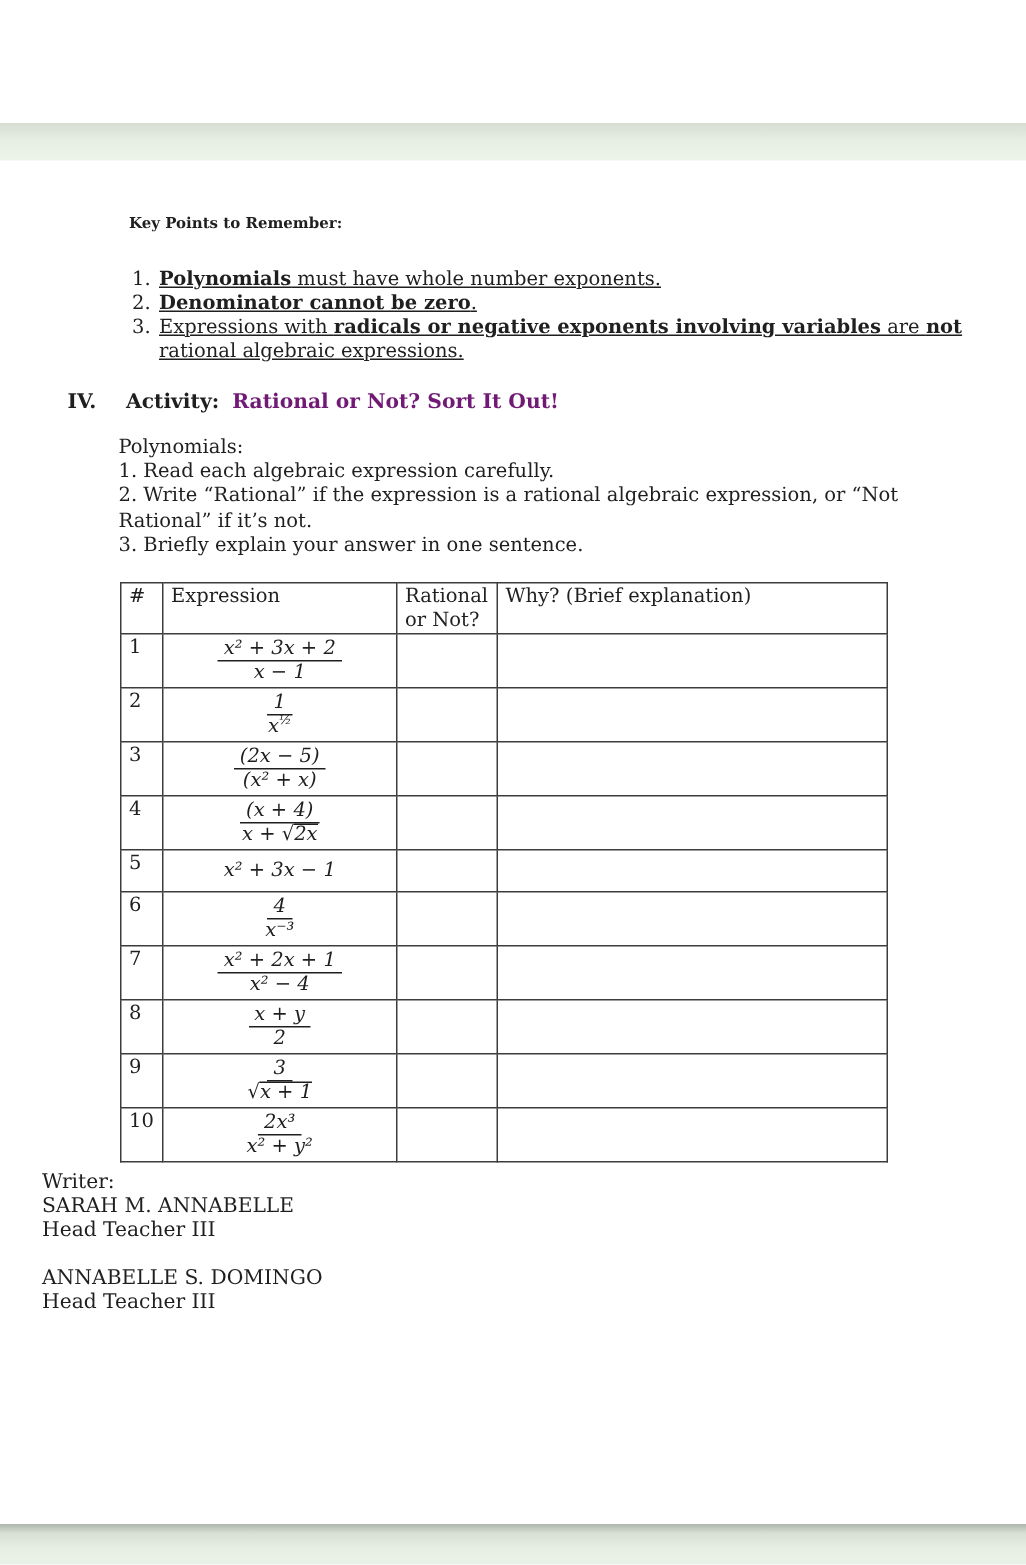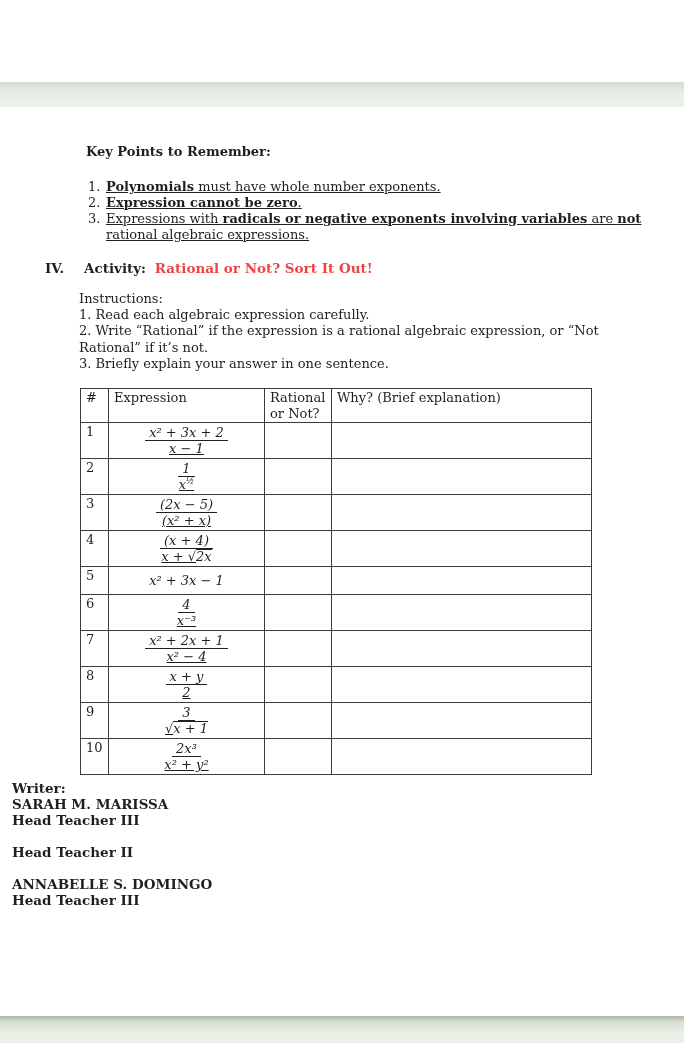--- a/index.html
+++ b/index.html
@@ -4,21 +4,21 @@
 <style>
   html,body{margin:0;padding:0;}
   body{
     width:684px;height:1043px;position:relative;background:#ffffff;
     font-family:"DejaVu Serif", serif;color:#1f1f1f;overflow:hidden;
   }
   .page-gap{position:absolute;left:0;width:684px;}
   .gap-top{top:82px;height:25px;background:linear-gradient(180deg,#d6ded3 0%,#e6eee3 45%,#ecf3e9 100%);}
   .gap-bottom{top:1016px;height:27px;background:linear-gradient(180deg,#aeb5aa 0%,#d7dfd4 22%,#e7eee4 60%,#eaf1e7 100%);}
 
-  .kp-title{position:absolute;left:86px;top:144px;font-size:13px;font-weight:bold;}
+  .kp-title{position:absolute;left:86px;top:144px;font-size:10px;font-weight:bold;}
   .kp-list{position:absolute;left:88px;top:179px;width:556px;font-size:13px;line-height:16px;}
   .kp-item{display:flex;}
   .kp-marker{width:18px;flex:0 0 18px;}
   .kp-text{flex:1;text-decoration:underline;}
 
   .activity{position:absolute;left:45px;top:260px;font-size:13.5px;font-weight:bold;}
   .act-roman{display:inline-block;width:39px;}
   .act-label{margin-right:4px;}
 
   .instructions{position:absolute;left:79px;top:291px;width:552px;font-size:13px;line-height:16.2px;}
@@ -34,60 +34,60 @@
   }
   .activity-table th.c0,.activity-table td.c0{width:17px;}
   .activity-table th.c1,.activity-table td.c1{width:145px;}
   .activity-table th.c2,.activity-table td.c2{width:56px;}
   .activity-table td.c1{text-align:center;vertical-align:middle;padding:2px 2px;}
   .activity-table tr.short{height:28px;}
 
   .math{font-style:italic;}
   .frac{display:inline-flex;flex-direction:column;align-items:center;vertical-align:middle;}
   .fnum{display:block;padding:0 4px;border-bottom:1px solid #1f1f1f;line-height:15px;}
-  .fden{display:block;padding:0 4px;line-height:15px;text-decoration:underline;}
+  .fden{display:block;padding:0 4px;line-height:15px;}
   sup{font-size:8.5px;line-height:0;}
   .rad{font-style:normal;}
   .vinc{border-top:1px solid #1f1f1f;display:inline-block;line-height:13px;}
 
-  .signatures{position:absolute;left:12px;top:780px;font-size:13.5px;line-height:16px;font-weight:bold;}
+  .signatures{position:absolute;left:28px;top:780px;font-size:13.5px;line-height:16px;}
   .signatures p{margin:0;}
   .sig-label{margin-bottom:16px;}
   .validators-label{margin-top:16px;margin-bottom:16px;}
   .sig-block{margin-bottom:16px;}
 </style>
 </head>
 <body>
 
 <div class="page-gap gap-top"></div>
 <div class="page-gap gap-bottom"></div>
 
 <div class="kp-title">Key Points to Remember:</div>
 <div class="kp-list">
     <div class="kp-item">
       <span class="kp-marker">1.</span>
       <span class="kp-text"><b>Polynomials</b> must have whole number exponents.</span>
     </div>
     <div class="kp-item">
       <span class="kp-marker">2.</span>
-      <span class="kp-text"><b>Expression cannot be zero</b>.</span>
+      <span class="kp-text"><b>Denominator cannot be zero</b>.</span>
     </div>
     <div class="kp-item">
       <span class="kp-marker">3.</span>
       <span class="kp-text">Expressions with <b>radicals or negative exponents involving variables</b> are <b>not</b> rational algebraic expressions.</span>
     </div>
   </div>
 
 <div class="activity">
   <b class="act-roman">IV.</b><b class="act-label">Activity:</b>
-  <b class="act-title" style="color: #ef4444;">Rational or Not? Sort It Out!</b>
+  <b class="act-title" style="color: #701a75;">Rational or Not? Sort It Out!</b>
 </div>
 
 <div class="instructions">
-  <p>Instructions:</p>
+  <p>Polynomials:</p>
   <span><p class="instr-line">1. Read each algebraic expression carefully.</p><p class="instr-line">2. Write “Rational” if the expression is a rational algebraic expression, or “Not Rational” if it’s not.</p><p class="instr-line">3. Briefly explain your answer in one sentence.</p></span>
 </div>
 
 <table class="activity-table">
   <thead>
     <tr>
         <th class="c0">#</th>
         <th class="c1">Expression</th>
         <th class="c2">Rational or Not?</th>
         <th class="c3">Why? (Brief explanation)</th>
@@ -180,25 +180,24 @@
           </span></td>
         <td class="c2"></td>
         <td class="c3"></td>
       </tr>
     </tbody>
 </table>
 
 <div class="signatures">
   <p class="sig-label">Writer:</p>
   <div class="sig-block">
-    <p class="sig-name">SARAH M. MARISSA</p>
+    <p class="sig-name">SARAH M. ANNABELLE</p>
     <p class="sig-title">Head Teacher III</p>
   </div>
   <div>
       <div class="sig-block">
-        <p class="sig-title">Head Teacher II</p>
       </div>
       <div class="sig-block">
         <p class="sig-name">ANNABELLE S. DOMINGO</p>
         <p class="sig-title">Head Teacher III</p>
       </div>
     </div>
 </div>
 
 </body></html>

